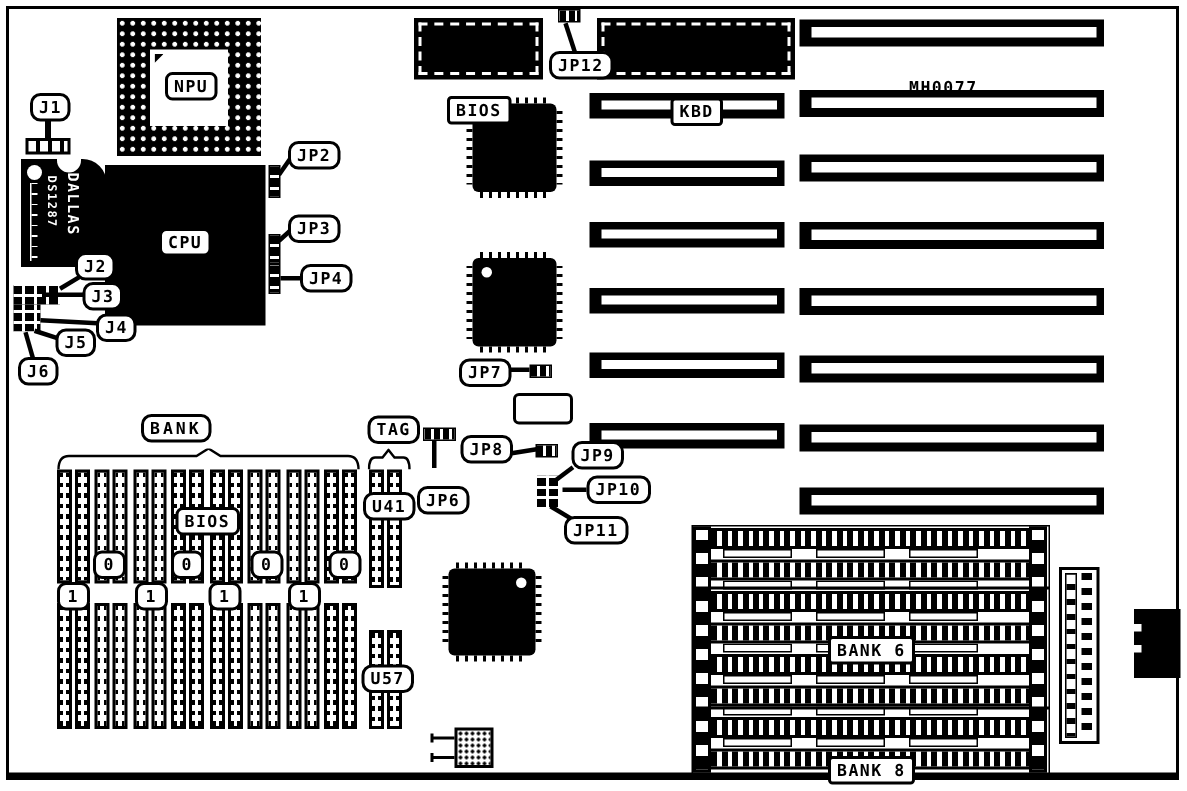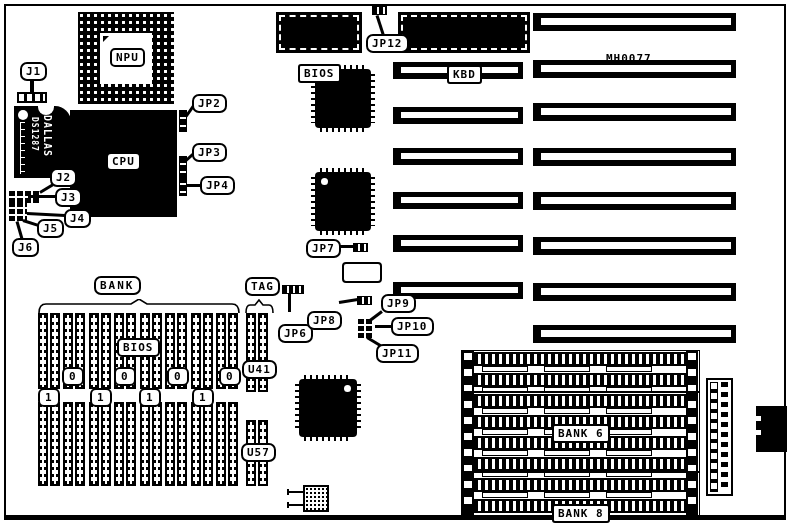--- a/index.html
+++ b/index.html
@@ -247,21 +247,21 @@
   <div class="jh" style="left:353px;top:243px;width:15px;height:9px"></div>
   <div class="ld" style="left:338px;top:245px;width:15px"></div>
   <div class="lbl" style="left:306px;top:239px">JP7</div>
 
   <div class="jh" style="left:282px;top:285px;width:22px;height:9px"></div>
   <div class="ldv" style="left:288px;top:294px;height:18px"></div>
   <div class="lbl" style="left:278px;top:324px">JP6</div>
 
   <div class="jh" style="left:357px;top:296px;width:15px;height:9px"></div>
   <div class="ld" style="left:339px;top:301px;width:19px;transform:rotate(-9deg)"></div>
-  <div class="lbl" style="left:307px;top:311px">JP8</div>
+  <div class="lbl" style="left:307px;top:290px">JP8</div>
 
   <div class="jgrid" style="left:358px;top:317px;width:16px;height:21px"></div>
   <div class="ld" style="left:370px;top:319px;width:15px;transform:rotate(-37deg)"></div>
   <div class="ld" style="left:375px;top:325px;width:16px"></div>
   <div class="ld" style="left:367px;top:336px;width:16px;transform:rotate(31deg)"></div>
   <div class="lbl" style="left:381px;top:294px">JP9</div>
   <div class="lbl" style="left:391px;top:317px">JP10</div>
   <div class="lbl" style="left:376px;top:344px">JP11</div>
 
   <svg class="brace" style="left:38px;top:299px" width="202" height="14" viewBox="0 0 202 14">
@@ -341,21 +341,21 @@
     </div>
 
   <div class="dip" style="left:246px;top:313px;width:22px;height:79px">
       <i></i>
       <i></i>
     </div>
   <div class="dip" style="left:246px;top:420px;width:22px;height:66px">
       <i></i>
       <i></i>
     </div>
-  <div class="lbl" style="left:242px;top:360px">U41</div>
+  <div class="lbl" style="left:242px;top:328px">U41</div>
   <div class="lbl" style="left:241px;top:443px">U57</div>
 
   <div class="lbl bub" style="left:62px;top:367px">0</div>
   <div class="lbl bub" style="left:114px;top:367px">0</div>
   <div class="lbl bub" style="left:167px;top:367px">0</div>
   <div class="lbl bub" style="left:219px;top:367px">0</div>
   <div class="lbl bub" style="left:38px;top:388px">1</div>
   <div class="lbl bub" style="left:90px;top:388px">1</div>
   <div class="lbl bub" style="left:139px;top:388px">1</div>
   <div class="lbl bub" style="left:192px;top:388px">1</div>

